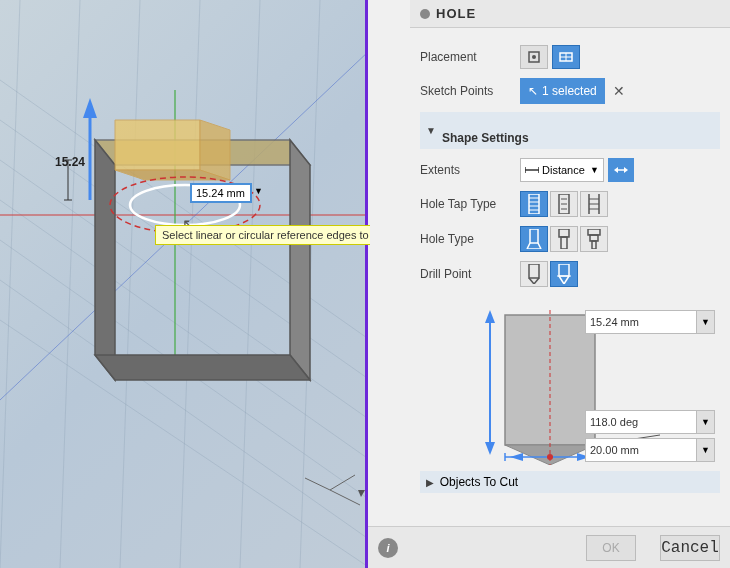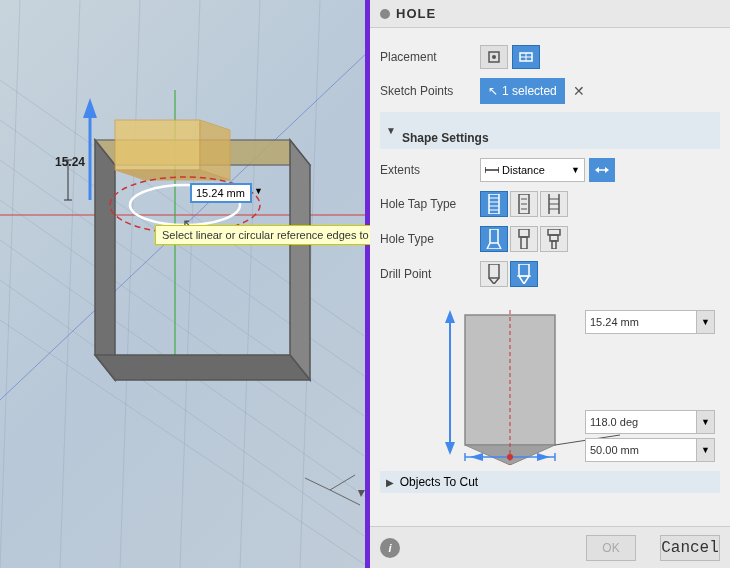--- a/index.html
+++ b/index.html
@@ -47,21 +47,22 @@
       font-weight: bold;
     }
 
     
     #panel {
       position: absolute;
       right: 0; top: 0;
       width: 365px;
       height: 568px;
       background: #f0f0f0;
-      border-left: 5px solid #6d28d9;
+      border-left: 3px solid #6d28d9;
+      padding-left: 42px;
     }
 
     
     #panel-header {
       background: #e8e8e8;
       border-bottom: 1px solid #ccc;
       padding: 6px 10px;
       display: flex;
       align-items: center;
       gap: 6px;
@@ -453,21 +454,21 @@
     </div>
 
     <div class="section-header">
       <span class="triangle">▼</span>
       <span class="title">Shape Settings</span>
     </div>
 
     <div class="row">
       <div class="row-label">Extents</div>
       <div style="display:flex; align-items:center; gap:4px;">
-        <div style="display:flex; align-items:center; border:1px solid #bbb; background:white; height:24px; padding:0 4px; width:105px; font-size:11px; gap:3px;">
+        <div style="display:flex; align-items:center; border:1px solid #bbb; background:white; height:24px; padding:0 4px; width:84px; font-size:11px; gap:3px;">
           <svg width="14" height="10" viewBox="0 0 14 10">
               <line x1="0" y1="5" x2="14" y2="5" stroke="#333" stroke-width="1.5"></line>
               <line x1="0" y1="2" x2="0" y2="8" stroke="#333" stroke-width="1.5"></line>
               <line x1="14" y1="2" x2="14" y2="8" stroke="#333" stroke-width="1.5"></line>
             </svg>
           <span style="flex:1;">Distance</span>
           <span style="font-size:9px;">▼</span>
         </div>
         <button class="extents-btn-blue">
           <svg width="14" height="12" viewBox="0 0 14 12">
@@ -596,21 +597,21 @@
       <div style="position:absolute; top:115px; right:5px; display:flex; align-items:center;">
         <div class="value-dropdown">
           <span>118.0 deg</span>
           <div class="arrow">▼</div>
         </div>
       </div>
 
       
       <div style="position:absolute; top:143px; right:5px; display:flex; align-items:center;">
         <div class="value-dropdown">
-          <span>50.00 mm</span>
+          <span>20.00 mm</span>
           <div class="arrow">▼</div>
         </div>
       </div>
     </div>
 
     <div class="objects-header">
       <span class="triangle-right">▶</span>
       <span>Objects To Cut</span>
     </div>
 

